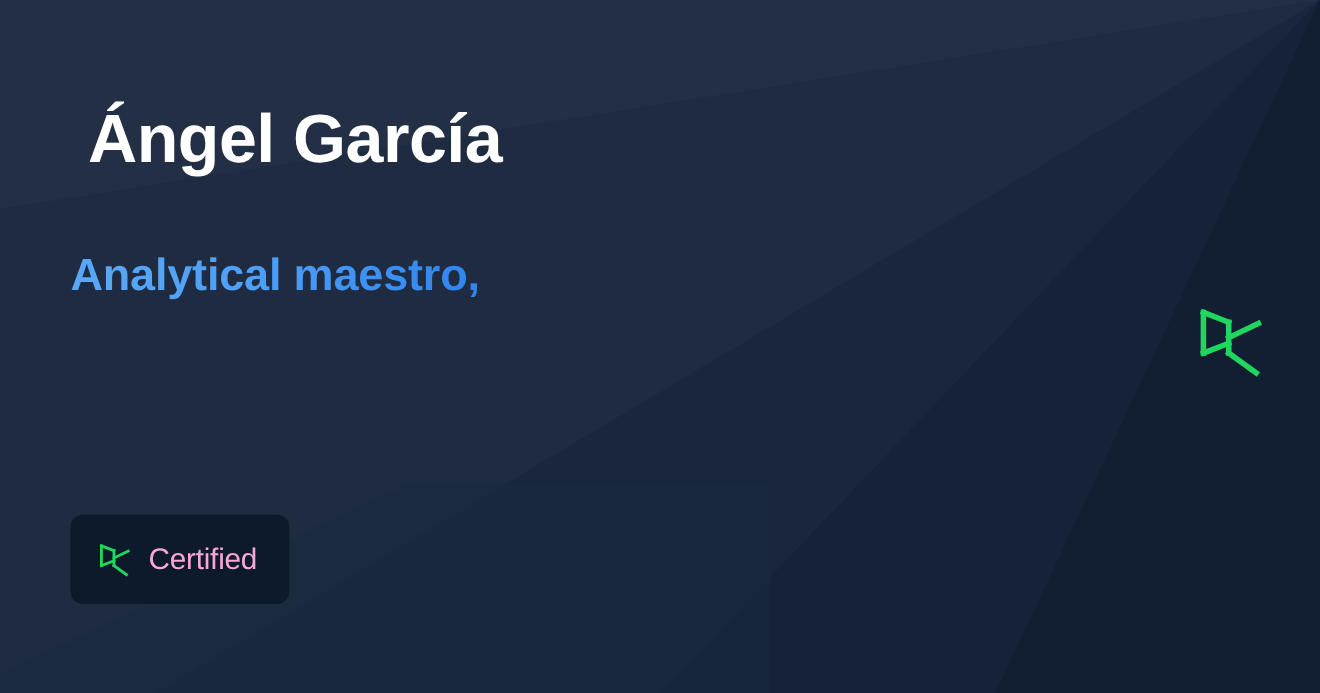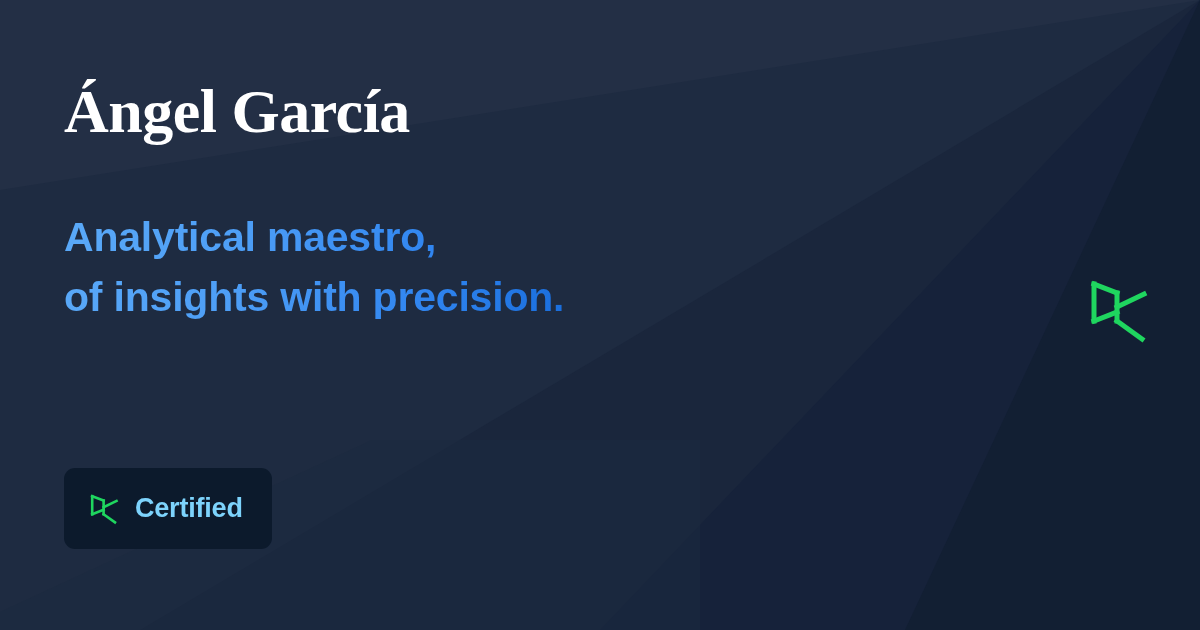--- a/index.html
+++ b/index.html
@@ -36,33 +36,32 @@
     top: 0;
     width: 700px;
     height: 630px;
     z-index: 5;
   }
 
   .title {
     position: absolute;
     top: 78px;
     left: 0;
-    margin: 0;
+    margin: 16px;
     font-size: 62px;
     line-height: 1.08;
     font-weight: 700;
     letter-spacing: -0.5px;
     color: #ffffff;
     white-space: nowrap;
-    font-family: Liberation Serif, serif;
   }
 
   .subtitle {
     position: absolute;
-    top: 207px;
+    top: 220px;
     left: 0;
     margin: 0;
     width: 640px;
     font-size: 41px;
     line-height: 60px;
     font-weight: 700;
     letter-spacing: -0.2px;
     background-image: linear-gradient(100deg, #5aa9f8 0%, #4d9ef6 28%, #2f84ef 58%, #1064d4 88%, #0b57c4 100%);
     -webkit-background-clip: text;
     background-clip: text;
@@ -81,23 +80,23 @@
     display: inline-flex;
     align-items: center;
     gap: 15px;
     padding: 0 29px 0 26px;
     background: #0c1a2c;
     border-radius: 11px;
   }
   .badge-logo { display: block; width: 30px; height: 32px; flex: 0 0 auto; }
   .badge-label {
     font-size: 27px;
-    font-weight: 700;
+    font-weight: 400;
     letter-spacing: -0.2px;
-    color: #7dd3fc;
+    color: #f9a8d4;
     line-height: 1;
     white-space: nowrap;
   }
 
   
   .brand-mark {
     position: absolute;
     right: 52px;
     top: 278px;
     width: 58px;
@@ -121,21 +120,20 @@
       <polygon points="0,630 0,612 372,440 700,440 700,630" fill="#1c2940" opacity="0.55"></polygon>
     </svg>
   </div>
 
   <div class="content">
 
     <h1 class="title">Ángel García</h1>
 
     <p class="subtitle">
       <span class="line">Analytical maestro,</span>
-      <span class="line">of insights with precision.</span>
     </p>
 
     <div class="badge">
       <svg class="badge-logo" viewBox="0 0 30 32">
         <g fill="none" stroke="#1fd65f" stroke-width="2.6" stroke-linecap="square" stroke-linejoin="miter">
           <path d="M2.2 3.2 L2.2 21.2"></path>
           <path d="M2.2 3.2 L13.6 7.6"></path>
           <path d="M2.2 21.2 L13.6 16.8"></path>
           <path d="M13.6 7.6 L13.6 21.2"></path>
           <path d="M13.6 14.2 L26.5 8.0"></path>

